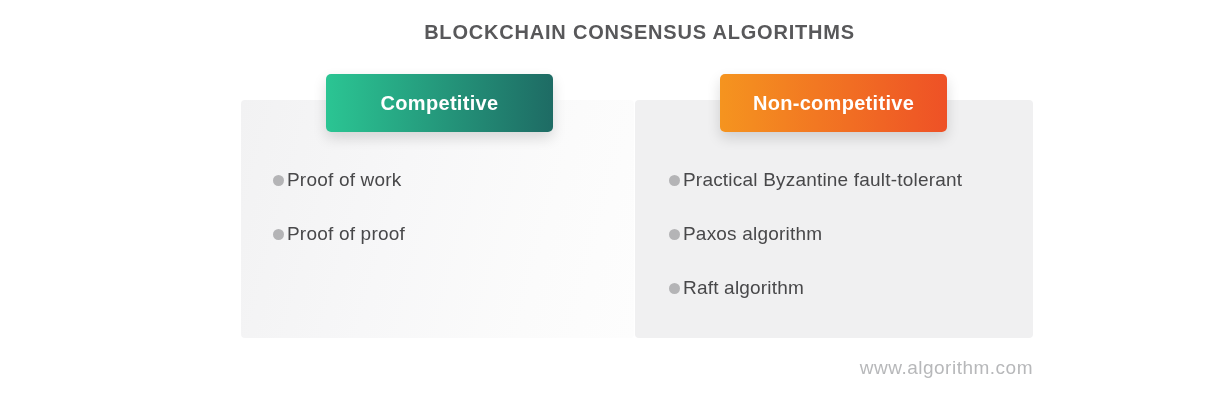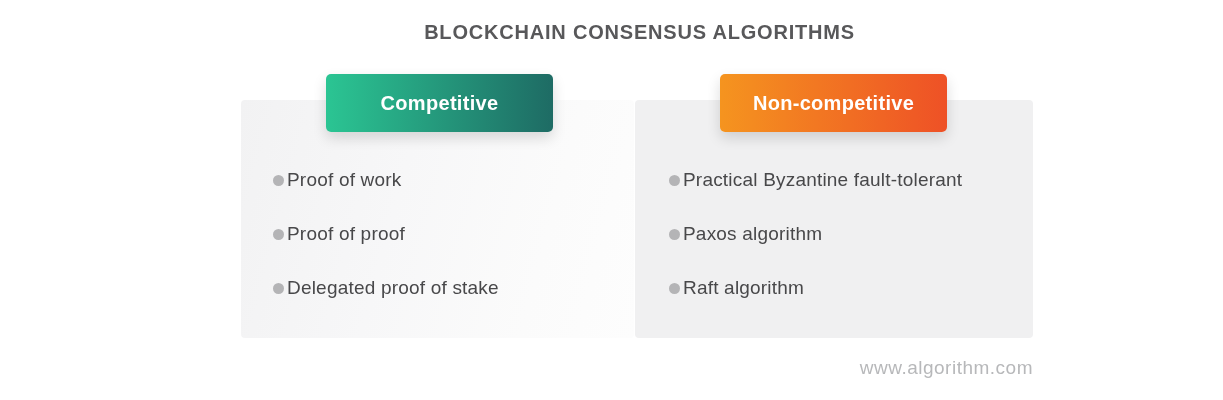--- a/index.html
+++ b/index.html
@@ -98,24 +98,20 @@
   <div class="panel left">
     <ul class="algo-list">
       <li>
         <span class="dot"></span>
         <span class="item-text">Proof of work</span>
       </li>
       <li>
         <span class="dot"></span>
         <span class="item-text">Proof of proof</span>
       </li>
-      <li>
-        <span class="dot"></span>
-        <span class="item-text">Delegated proof of stake</span>
-      </li>
     </ul>
   </div>
   <div class="badge competitive" style="background: linear-gradient(to right, rgb(43, 197, 147), rgb(30, 107, 100));">Competitive</div>
 
   <div class="panel right">
     <ul class="algo-list">
       <li>
         <span class="dot"></span>
         <span class="item-text">Practical Byzantine fault-tolerant</span>
       </li>

